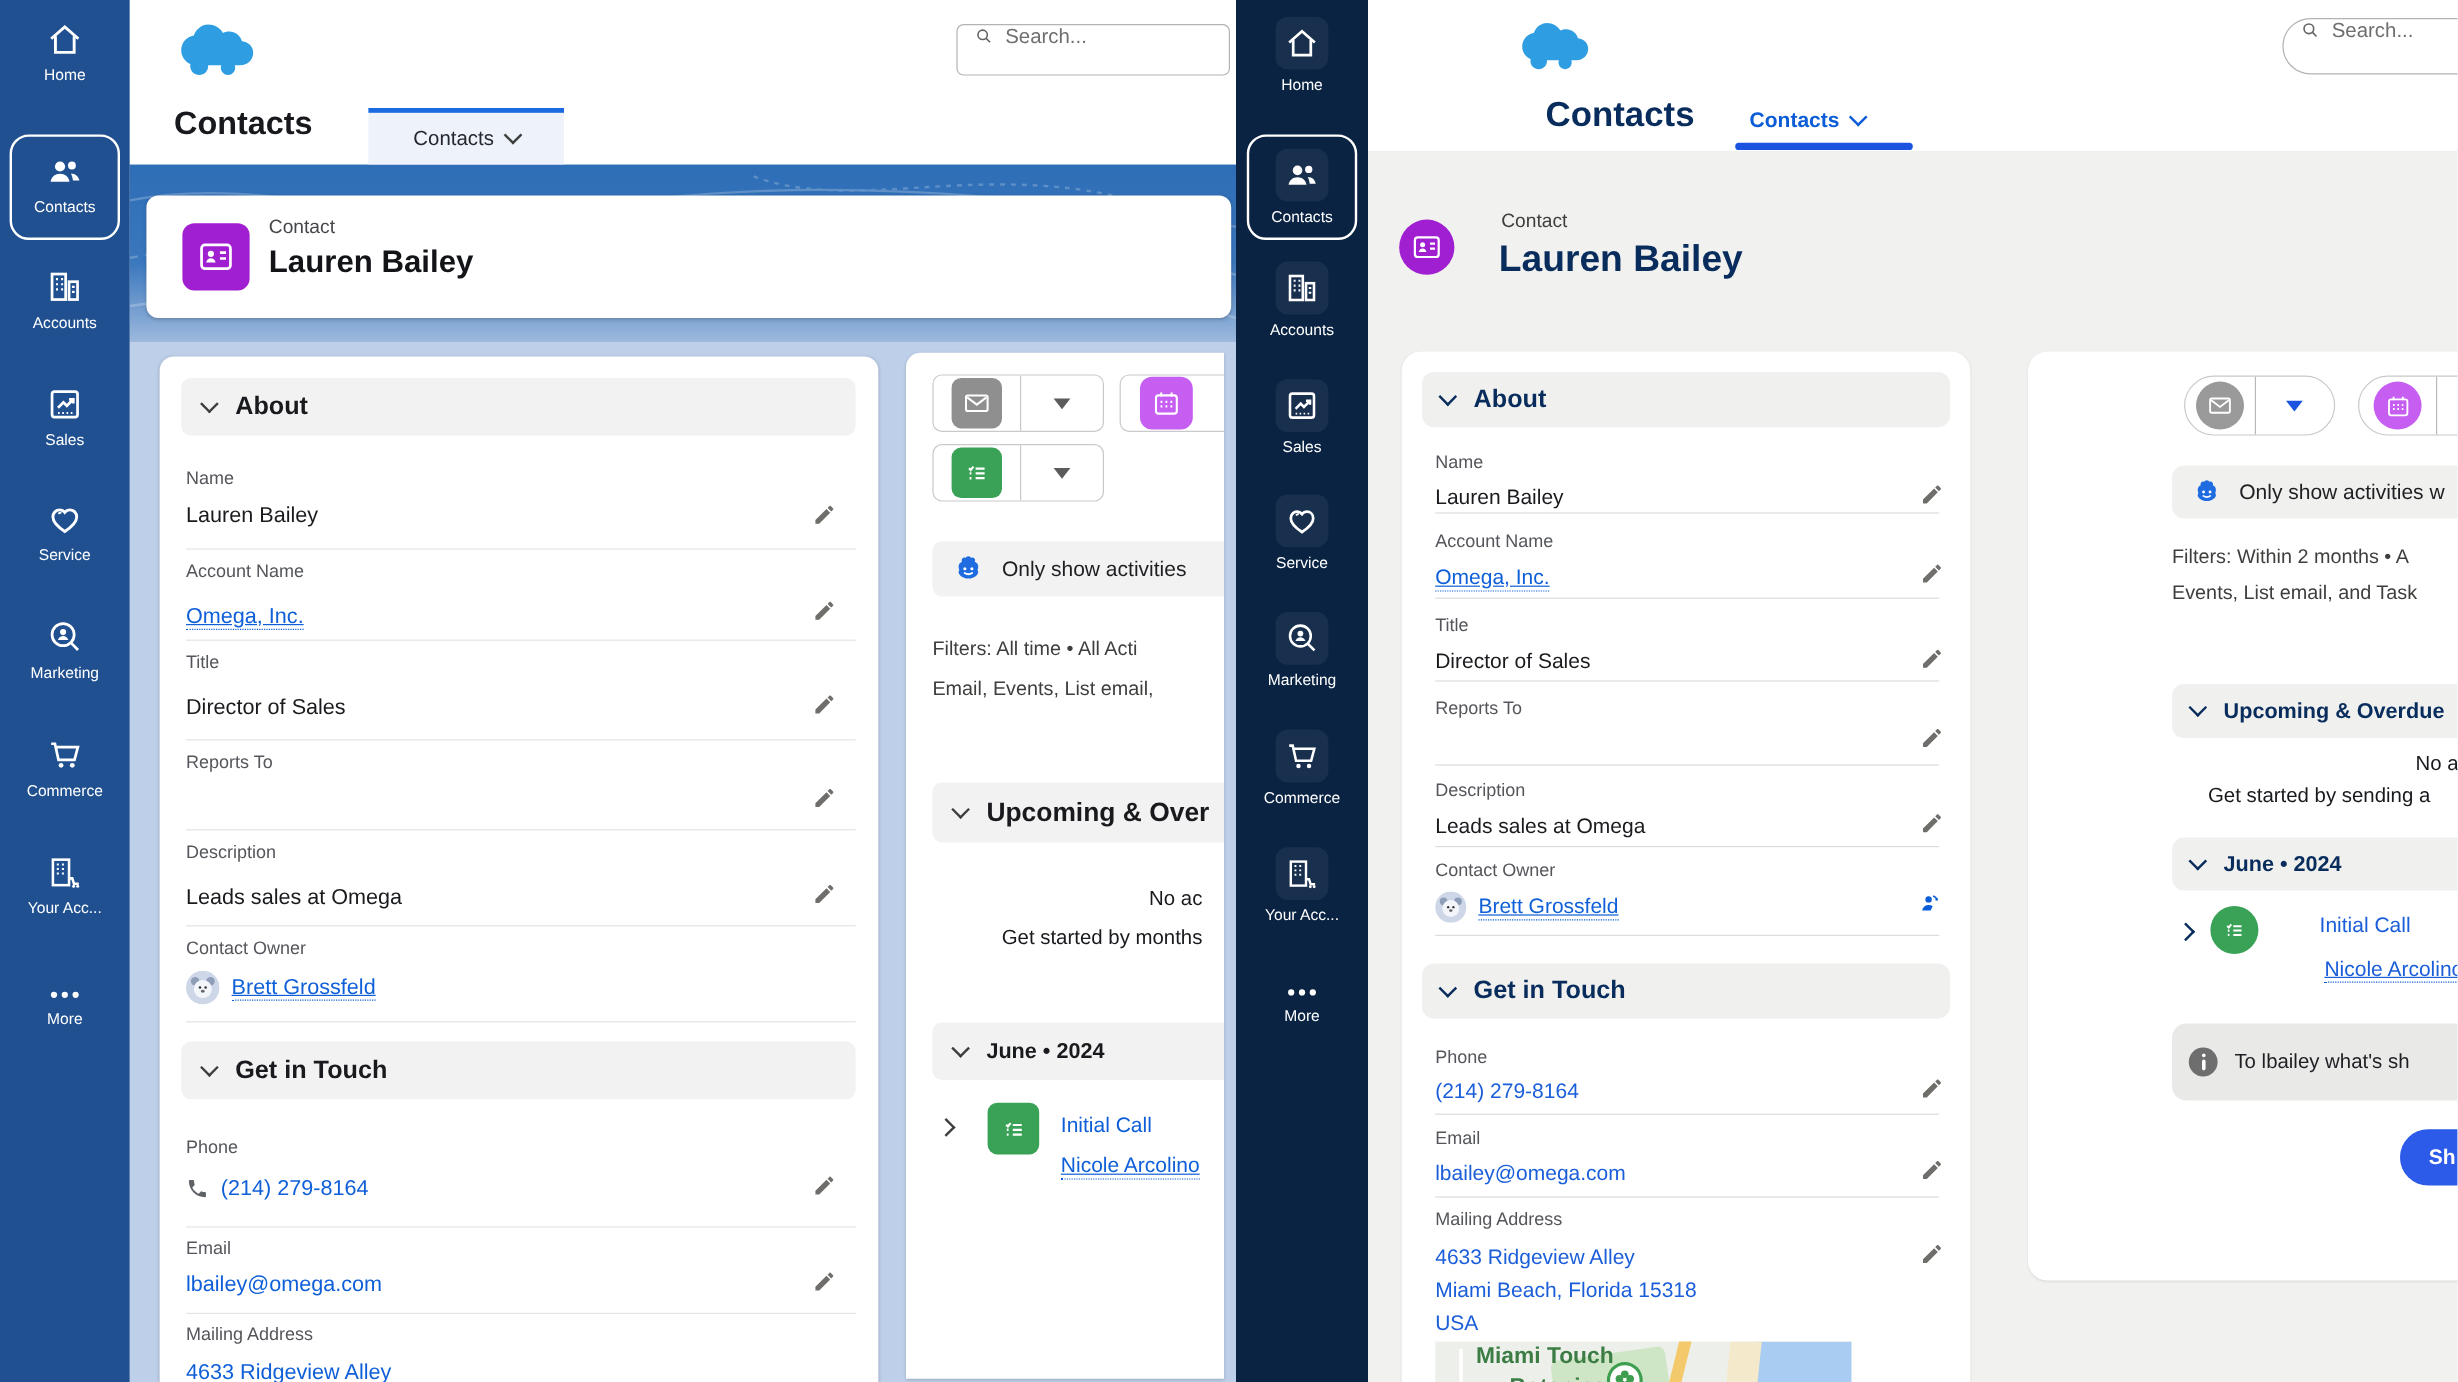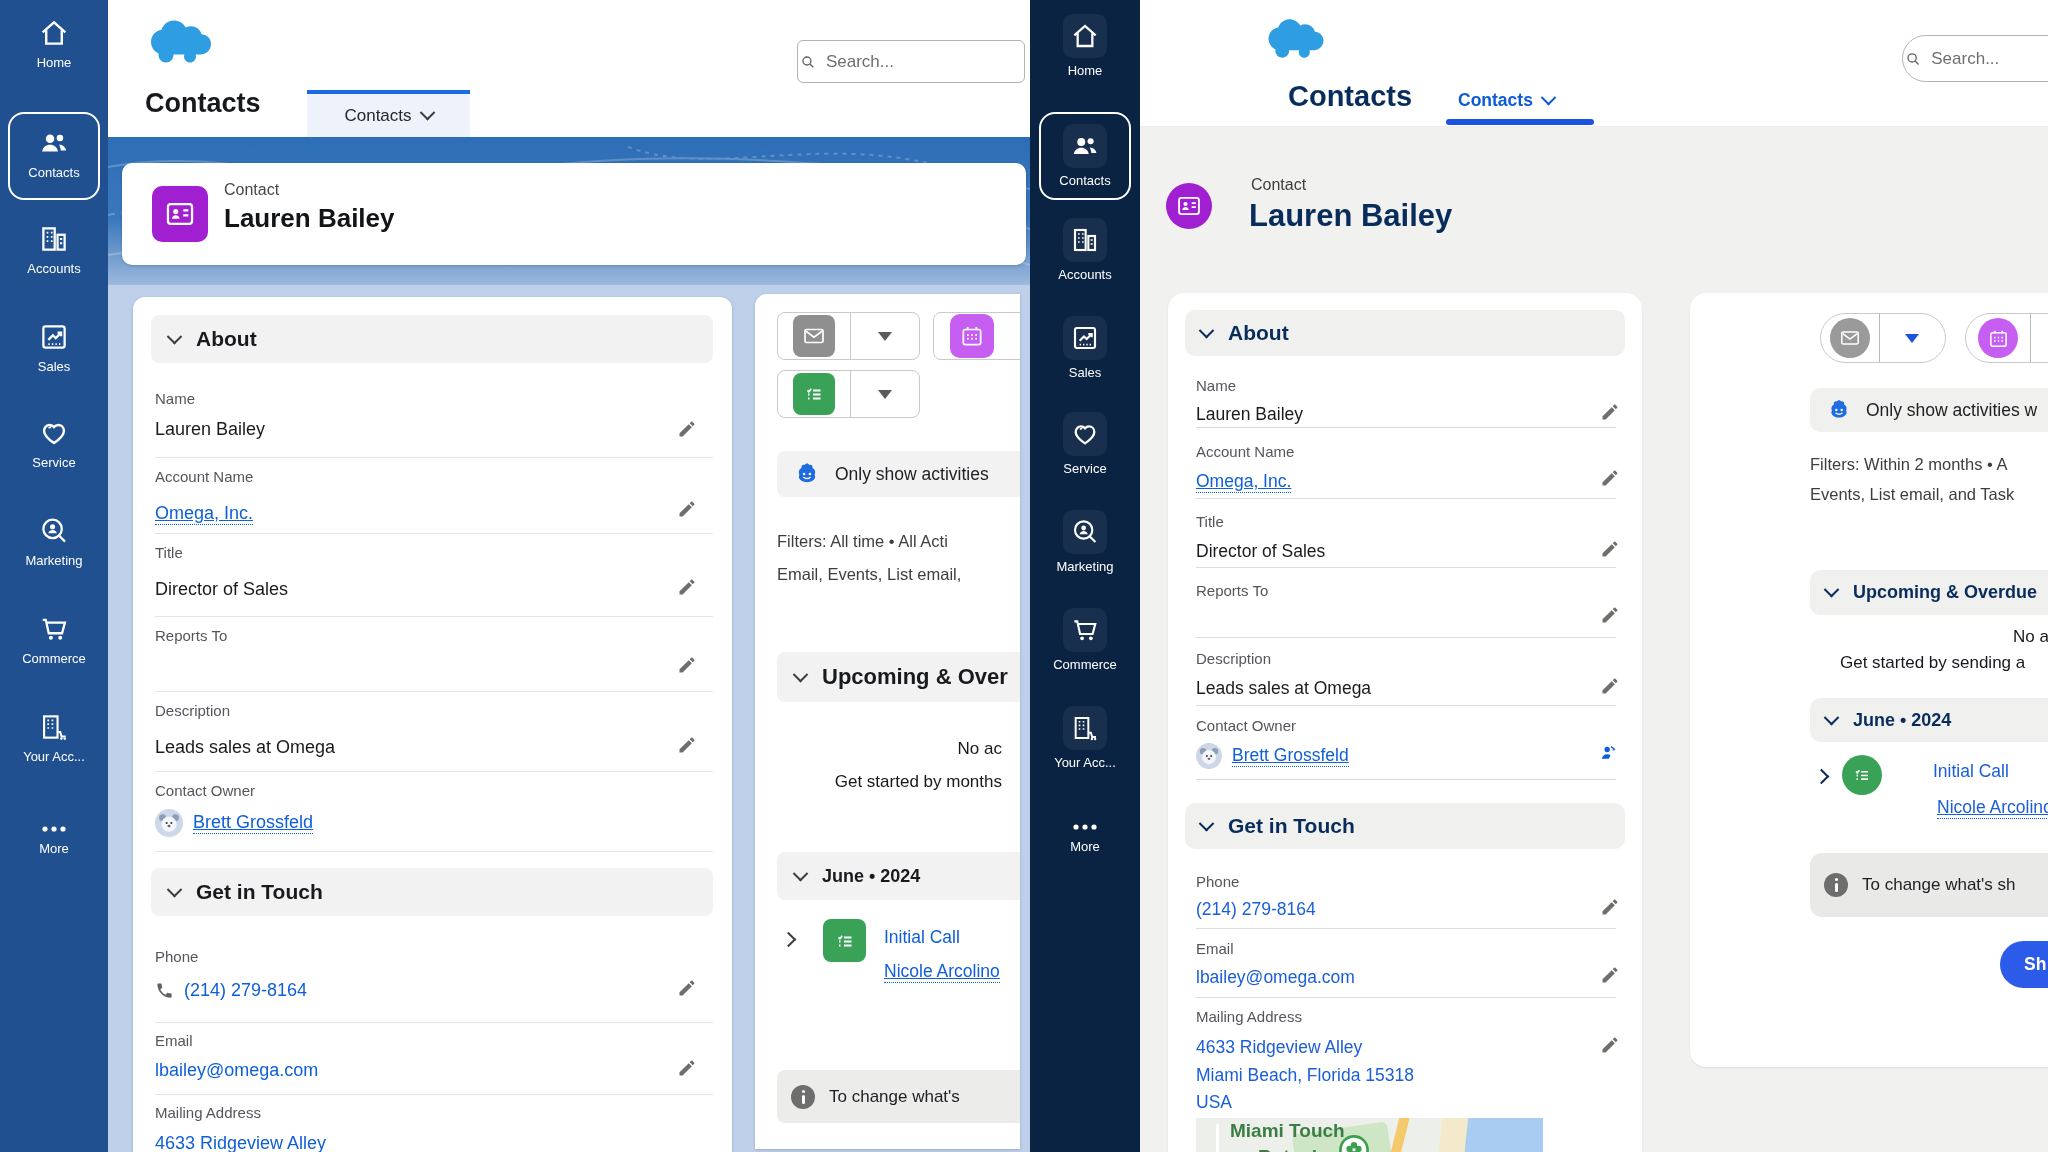--- a/index.html
+++ b/index.html
@@ -20,21 +20,21 @@
   .sb-sel { position:absolute; border:2px solid #fff; border-radius:16px; }
   #app-left .sb-sel { left:8px; width:92px; top:112px; height:88px; }
   #app-right .sb-sel { left:9px; width:92px; top:112px; height:88px; }
   .tile { width:44px; height:44px; margin:0 auto; border-radius:10px; display:flex; align-items:center; justify-content:center; }
   #app-right .tile { background:rgba(255,255,255,0.06); }
 
   
   .hdr { position:absolute; background:#fff; }
   #app-left .hdr { left:108px; top:0; width:922px; height:137px; }
   #app-right .hdr { left:110px; top:0; width:908px; height:127px; border-bottom:1px solid #ececec; }
-  .searchbox { position:absolute; display:flex; align-items:center; gap:10px; background:#fff; border:1px solid #b3b3b3; padding:0 2px;margin-top:20px; }
+  .searchbox { position:absolute; display:flex; align-items:flex-start; gap:10px; background:#fff; border:1px solid #b3b3b3; padding:0 14px; }
   .searchbox input { border:none; outline:none; font-size:17px; color:#444; width:100%; font-family:"Liberation Sans",sans-serif; background:transparent; }
   .searchbox input::placeholder { color:#6f6f6f; }
   .pagetitle { position:absolute; font-weight:700; color:#17191d; }
 
   
   .tab-old { position:absolute; left:199px; top:90px; width:163px; height:47px; background:#edf2fb; border-top:4px solid #1a6be0; display:flex; align-items:center; justify-content:center; gap:10px; font-size:17px; color:#26262b; cursor:pointer; }
   
   .tab-new { position:absolute; display:flex; align-items:center; gap:10px; font-size:17.5px; font-weight:600; color:#0b5cd7; cursor:pointer; }
   .tab-underline { position:absolute; background:#1b53e0; border-radius:3px; }
 
@@ -378,24 +378,20 @@
     <div class="abs" style="left:68px;top:625px;width:43px;height:43px;border-radius:8px;background:#3aa257;display:flex;align-items:center;justify-content:center;">
       <svg width="24" height="24" viewBox="0 0 24 24" fill="none" stroke="#fff" stroke-width="1.8">
             <path d="M5.5 8.3l1.4 1.4 2.3-2.8"></path>
             <path d="M11 8.5h7.5M11 12.5h7.5M11 16.5h7.5"></path>
             <path d="M6 12.5h1.5M6 16.5h1.5" stroke-width="2"></path>
           </svg>
     </div>
     <a class="tasklink link" style="left:129px;top:633px;">Initial Call</a>
     <a class="tasklink dlink" style="left:129px;top:667px;">Nicole Arcolino</a>
 
-    <div class="infobar" style="left:22px;top:776px;width:260px;height:53px;">
-      <span class="info-ic"></span>
-      <span>To change what's</span>
-    </div>
   </div>
 </section>
 
 <section class="app" id="app-right">
 
   <div class="hdr">
     <svg class="abs" style="left:123px;top:12px;" width="66" height="50" viewBox="0 0 48 34">
       <path fill="#2f9de2" d="M19 4c3.5 0 6.5 1.8 8.2 4.6 1-.5 2.2-.8 3.4-.8 3.4 0 6.3 2.3 7.2 5.4C41.6 13.6 44 16.3 44 19.6c0 3.9-3.2 7-7.1 7H12.3C7.7 26.6 4 22.9 4 18.3c0-4.2 3-7.6 7-8.2C12.3 6.6 15.4 4 19 4z"></path>
       <path fill="#2f9de2" d="M14 22c2.8 0 5 2.2 5 5s-2.2 5-5 5-5-2.2-5-5 2.2-5 5-5z"></path>
       <path fill="#2f9de2" d="M30 24c2.2 0 4 1.8 4 4s-1.8 4-4 4-4-1.8-4-4 1.8-4 4-4z"></path>
@@ -691,21 +687,21 @@
             <path d="M5.5 8.3l1.4 1.4 2.3-2.8"></path>
             <path d="M11 8.5h7.5M11 12.5h7.5M11 16.5h7.5"></path>
             <path d="M6 12.5h1.5M6 16.5h1.5" stroke-width="2"></path>
           </svg>
     </div>
     <a class="tasklink link" style="left:243px;top:468px;color:#1b5ed9;">Initial Call</a>
     <a class="tasklink dlink" style="left:247px;top:504px;color:#1b5ed9;">Nicole Arcolino</a>
 
     <div class="infobar" style="left:120px;top:560px;width:300px;height:64px;">
       <span class="info-ic"></span>
-      <span>To change what's sh</span>
+      <span>To lbailey what's sh</span>
     </div>
 
     <div class="show-btn" style="left:310px;top:648px;width:110px;height:47px;">
       <span>Sh</span>
     </div>
   </div>
 </section>
 
 </div>
 

